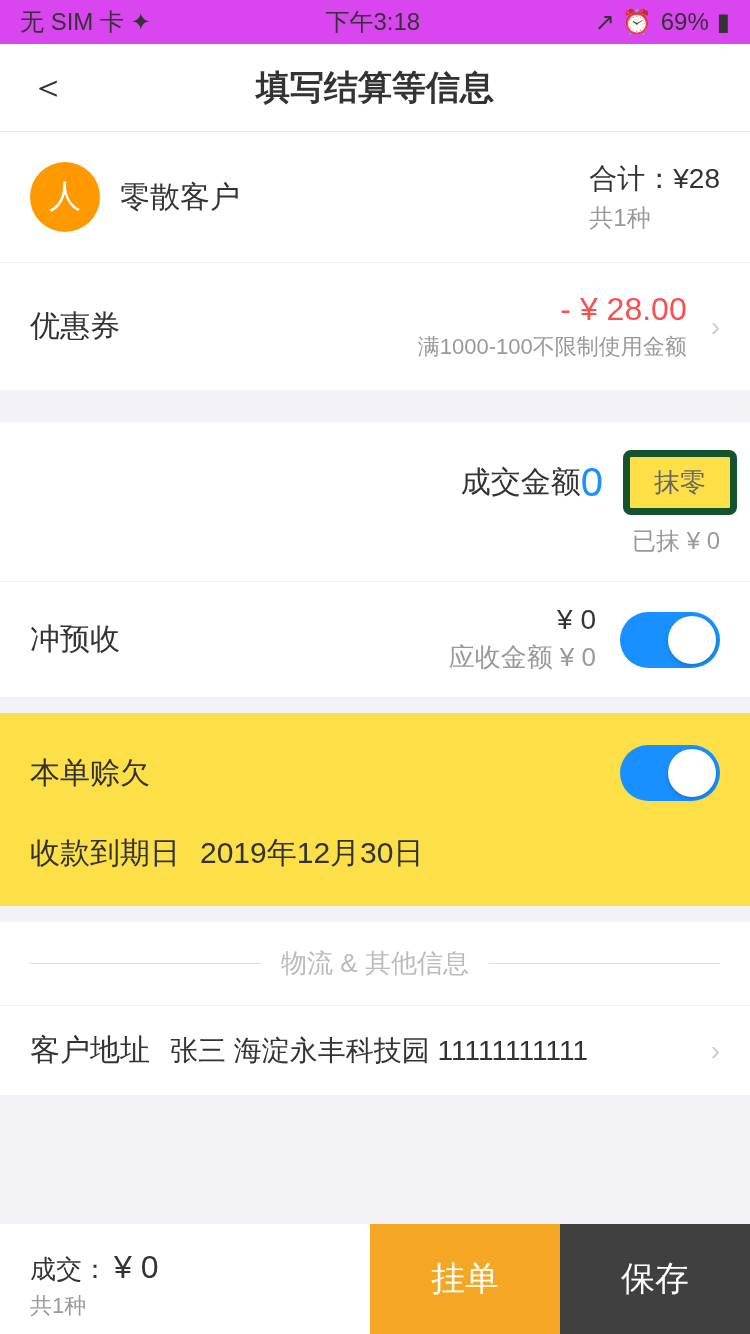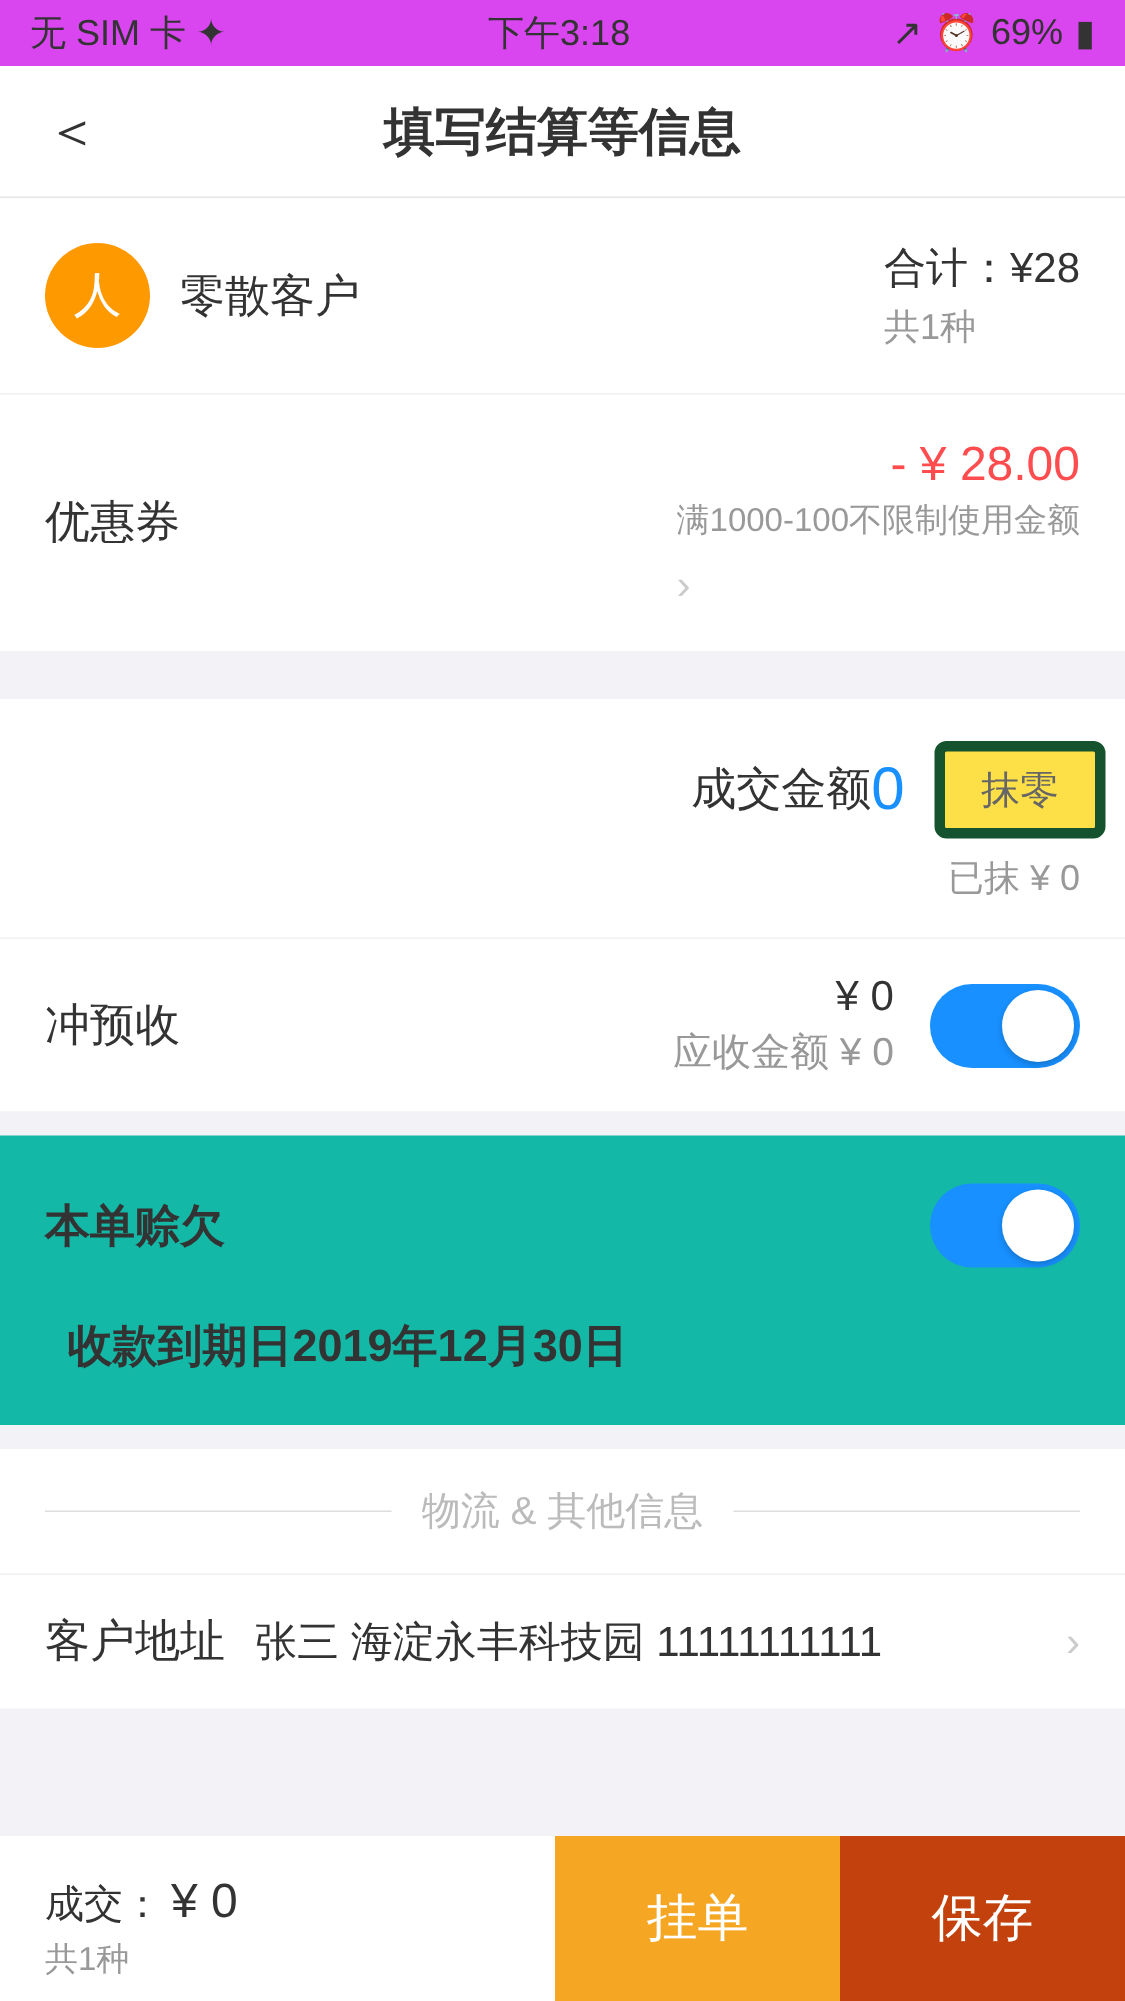--- a/index.html
+++ b/index.html
@@ -78,21 +78,21 @@
 
     
     .coupon-row {
       display: flex;
       align-items: center;
       justify-content: space-between;
       padding: 28px 30px;
       border-top: 1px solid #f0f0f0;
     }
     .coupon-label { font-size: 30px; color: #333; }
-    .coupon-right { display: flex; align-items: flex-start; gap: 12px; flex-direction: column; }
+    .coupon-right { display: flex; align-items: center; gap: 24px; }
     .coupon-info { text-align: right; }
     .coupon-discount { font-size: 32px; color: #ff4d4f; font-weight: 500; }
     .coupon-desc { font-size: 22px; color: #999; margin-top: 4px; }
     .chevron-right {
       font-size: 28px; color: #ccc;
     }
 
     
     .divider { height: 16px; background: #f2f2f7; }
 
@@ -153,37 +153,37 @@
       background: #fff;
       border-radius: 50%;
       position: absolute;
       top: 4px;
       right: 4px;
       box-shadow: 0 2px 4px rgba(0,0,0,0.2);
     }
 
     
     .debt-section {
-      background: #14b8a6;
+      background: #fde047;
       margin-bottom: 0;
-      font-weight: bold;
     }
     .debt-row {
       display: flex;
       align-items: center;
       justify-content: space-between;
       padding: 32px 30px;
     }
     .debt-label { font-size: 30px; color: #333; }
 
     
     .due-row {
       display: flex;
       align-items: center;
-      padding: 0 45px 32px;
+      padding: 0 30px 32px;
+      gap: 20px;
     }
     .due-label { font-size: 30px; color: #333; }
     .due-value { font-size: 30px; color: #333; }
 
     
     .logistics-section {
       background: #fff;
       margin-bottom: 0;
     }
     .logistics-divider {
@@ -234,21 +234,21 @@
     .bottom-count { font-size: 22px; color: #999; margin-top: 4px; }
     .btn-hangup {
       width: 190px;
       background: #f5a623;
       display: flex; align-items: center; justify-content: center;
       font-size: 34px; color: #fff; font-weight: 500;
       cursor: pointer;
     }
     .btn-save {
       width: 190px;
-      background: #c2410c;
+      background: #404040;
       display: flex; align-items: center; justify-content: center;
       font-size: 34px; color: #fff; font-weight: 500;
       cursor: pointer;
     }
   </style>
 </head>
 <body>
 
 <div class="status-bar">
   <div class="status-left">

